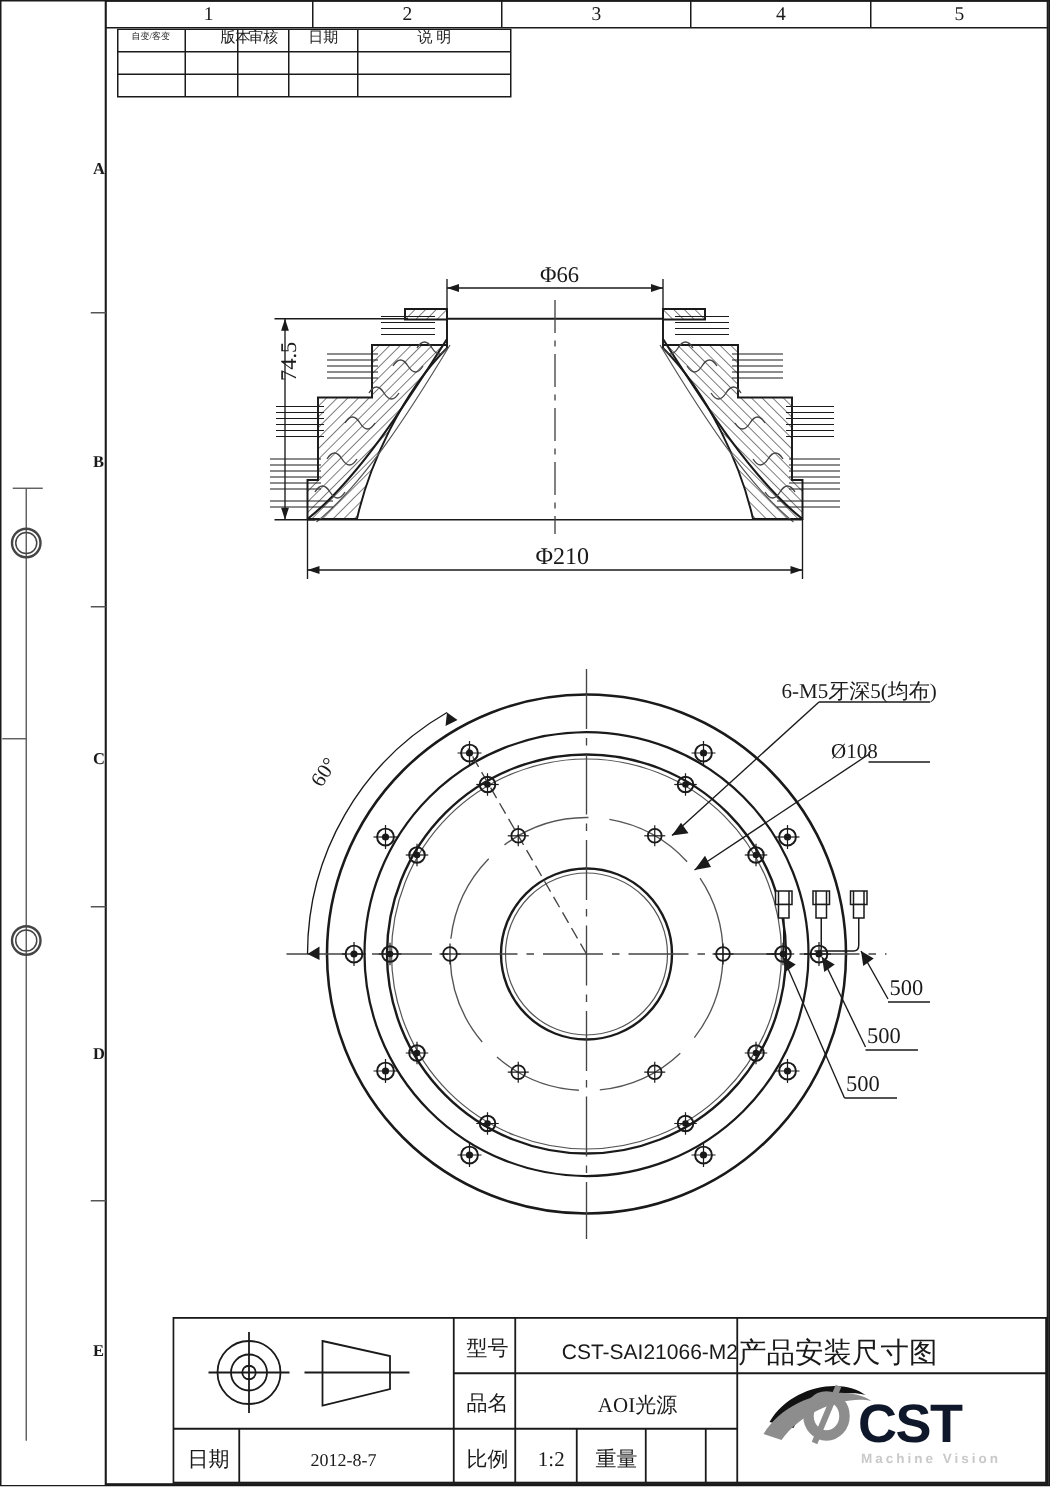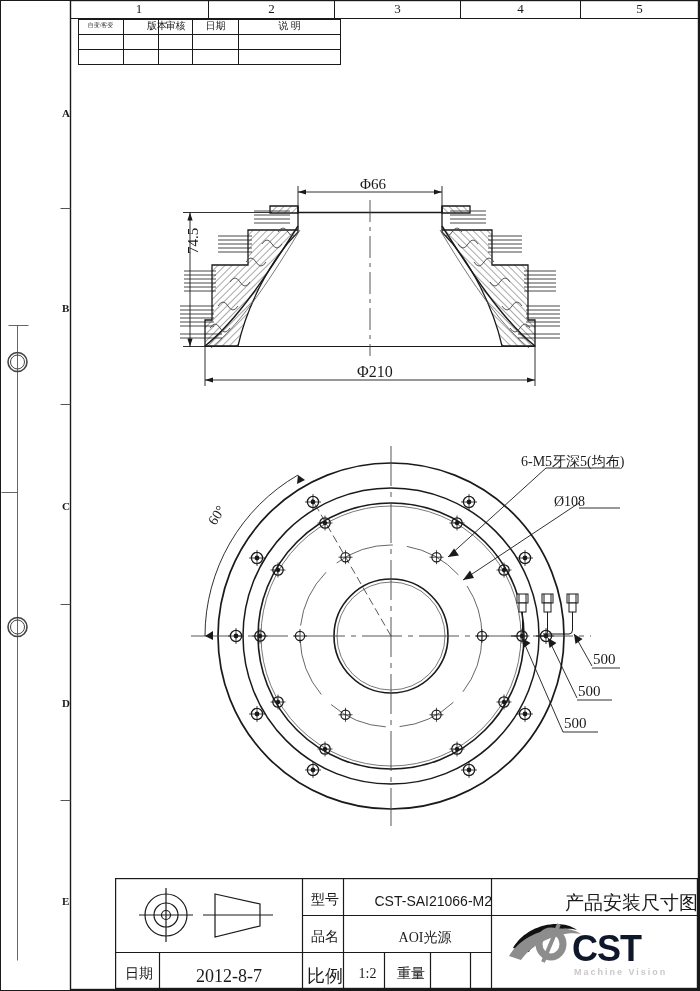--- a/index.html
+++ b/index.html
@@ -522,28 +522,28 @@
     </g>
   </svg>
 
   <div class="lbl" style="left:305px;top:893px;width:40px;text-align:center;font-size:14px">型号</div>
   <div class="lbl" style="left:345px;top:894px;width:147px;text-align:right;font-size:14px;font-family:'Liberation Sans',sans-serif">CST-SAI21066-M2</div>
 
   <div class="lbl" style="left:305px;top:930px;width:40px;text-align:center;font-size:14px">品名</div>
   <div class="lbl" style="left:345px;top:931px;width:160px;text-align:center;font-size:14px">AOI光源</div>
 
   <div class="lbl" style="left:117px;top:967px;width:44px;text-align:center;font-size:14px">日期</div>
-  <div class="lbl" style="left:161px;top:967px;width:136px;text-align:center;font-size:18px">2012-8-7</div>
-
-  <div class="lbl" style="left:305px;top:967px;width:40px;text-align:center;font-size:18px">比例</div>
+  <div class="lbl" style="left:161px;top:967px;width:136px;text-align:center;font-size:12px">2012-8-7</div>
+
+  <div class="lbl" style="left:305px;top:967px;width:40px;text-align:center;font-size:14px">比例</div>
   <div class="lbl" style="left:345px;top:967px;width:45px;text-align:center;font-size:14px">1:2</div>
 
   <div class="lbl" style="left:391px;top:967px;width:40px;text-align:center;font-size:14px">重量</div>
   <div class="lbl" style="left:431px;top:967px;width:60px;text-align:center;font-size:14px"></div>
 
-  <div class="lbl" style="left:492px;top:893px;width:206px;text-align:right;font-size:19px">产品安装尺寸图</div>
+  <div class="lbl" style="left:492px;top:893px;width:206px;text-align:left;font-size:19px">产品安装尺寸图</div>
 
   <div class="lbl" style="left:572px;top:931px;font-size:36px;font-weight:bold;color:#0f172a;
               font-family:'Liberation Sans',sans-serif;letter-spacing:-1px">CST</div>
   <div class="lbl" style="left:574px;top:968px;font-size:9px;font-weight:bold;color:#c9c9c9;
               font-family:'Liberation Sans',sans-serif;letter-spacing:2px">Machine Vision</div>
 
 </div>
 
 </body></html>

